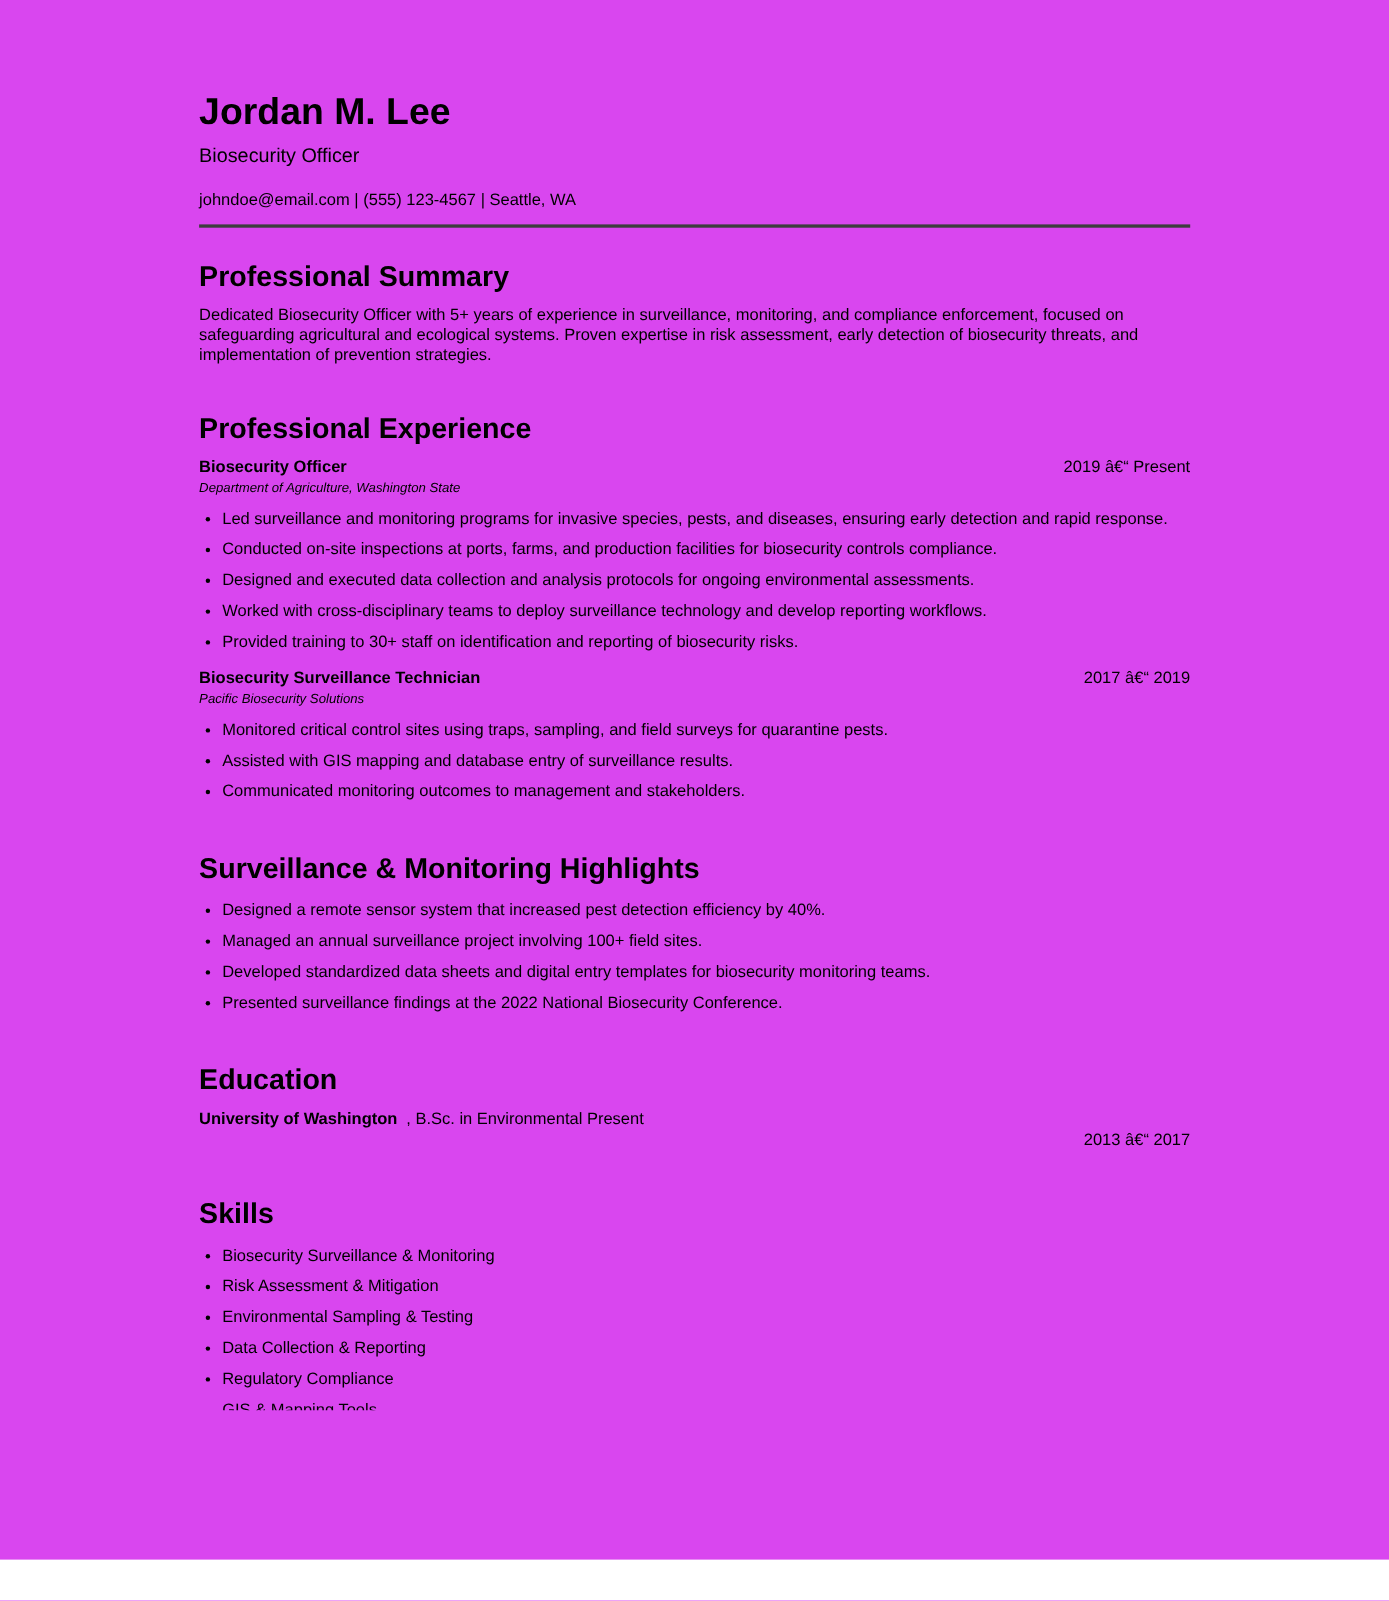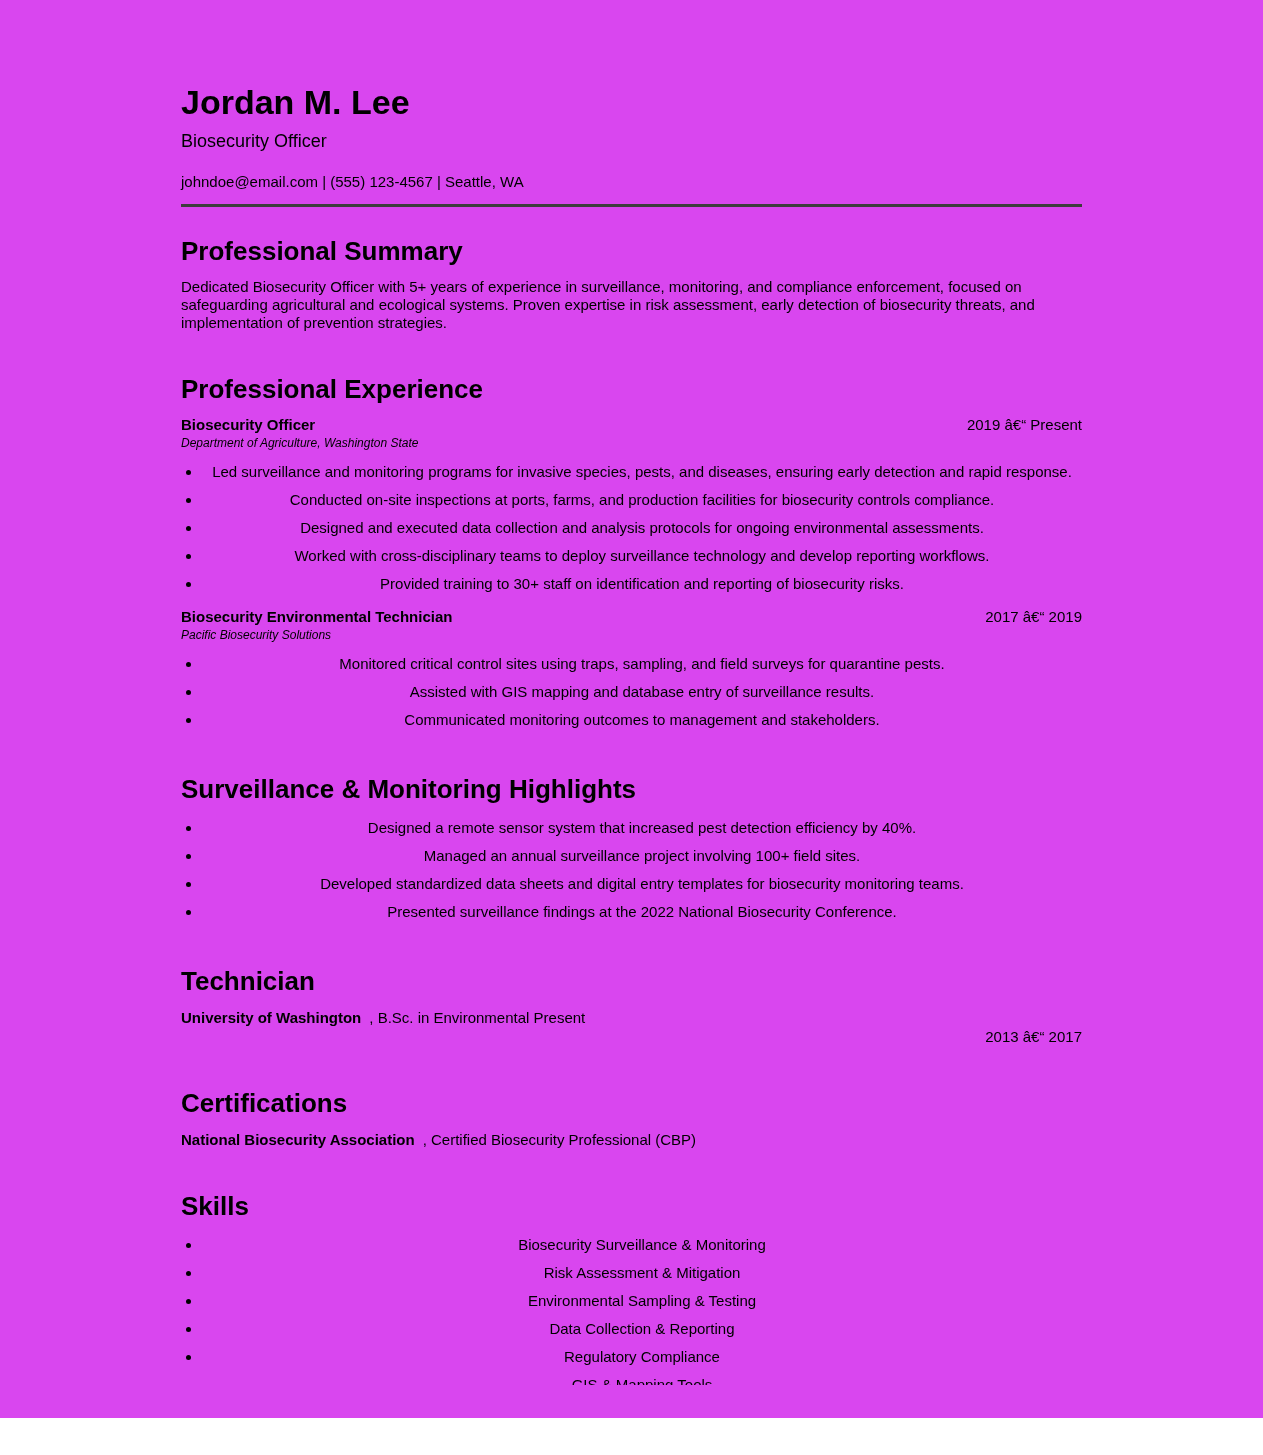--- a/index.html
+++ b/index.html
@@ -70,21 +70,20 @@
   .job-title { font-weight: 700; }
   .job-dates { font-weight: 400; }
   .company {
     font-style: italic;
     font-size: 12px;
     line-height: 18px;
   }
   ul.bullet-list {
     margin: 8px 0 0 0;
     padding: 0 0 0 21px;
-    text-align: center;
   }
   ul.bullet-list li {
     font-size: 15px;
     line-height: 24px;
     margin-bottom: 4px;
   }
   ul.bullet-list li.clipped {
     height: 12px;
     overflow: hidden;
     list-style: none;
@@ -133,21 +132,21 @@
           <li>Led surveillance and monitoring programs for invasive species, pests, and diseases, ensuring early detection and rapid response.</li>
           <li>Conducted on-site inspections at ports, farms, and production facilities for biosecurity controls compliance.</li>
           <li>Designed and executed data collection and analysis protocols for ongoing environmental assessments.</li>
           <li>Worked with cross-disciplinary teams to deploy surveillance technology and develop reporting workflows.</li>
           <li>Provided training to 30+ staff on identification and reporting of biosecurity risks.</li>
         </ul>
       </div>
 
       <div class="job">
         <div class="job-head">
-          <span class="job-title">Biosecurity Environmental Technician</span>
+          <span class="job-title">Biosecurity Surveillance Technician</span>
           <span class="job-dates">2017 â€“ 2019</span>
         </div>
         <div class="company">Pacific Biosecurity Solutions</div>
         <ul class="bullet-list">
           <li>Monitored critical control sites using traps, sampling, and field surveys for quarantine pests.</li>
           <li>Assisted with GIS mapping and database entry of surveillance results.</li>
           <li>Communicated monitoring outcomes to management and stakeholders.</li>
         </ul>
       </div>
     </section>
@@ -156,33 +155,27 @@
       <h2 class="section-heading">Surveillance &amp; Monitoring Highlights</h2>
       <ul class="bullet-list">
         <li>Designed a remote sensor system that increased pest detection efficiency by 40%.</li>
         <li>Managed an annual surveillance project involving 100+ field sites.</li>
         <li>Developed standardized data sheets and digital entry templates for biosecurity monitoring teams.</li>
         <li>Presented surveillance findings at the 2022 National Biosecurity Conference.</li>
       </ul>
     </section>
 
     <section>
-      <h2 class="section-heading">Technician</h2>
+      <h2 class="section-heading">Education</h2>
       <div class="inline-entry">
         <span class="lead">University of Washington</span><span>, B.Sc. in Environmental Present</span>
       </div>
       <div class="edu-dates">2013 â€“ 2017</div>
     </section>
 
-    <section>
-      <h2 class="section-heading">Certifications</h2>
-      <div class="inline-entry">
-        <span class="lead">National Biosecurity Association</span><span>, Certified Biosecurity Professional (CBP)</span>
-      </div>
-    </section>
 
     <section>
       <h2 class="section-heading">Skills</h2>
       <ul class="bullet-list">
         <li>Biosecurity Surveillance &amp; Monitoring</li>
         <li>Risk Assessment &amp; Mitigation</li>
         <li>Environmental Sampling &amp; Testing</li>
         <li>Data Collection &amp; Reporting</li>
         <li>Regulatory Compliance</li>
         <li class="clipped">GIS &amp; Mapping Tools</li>

